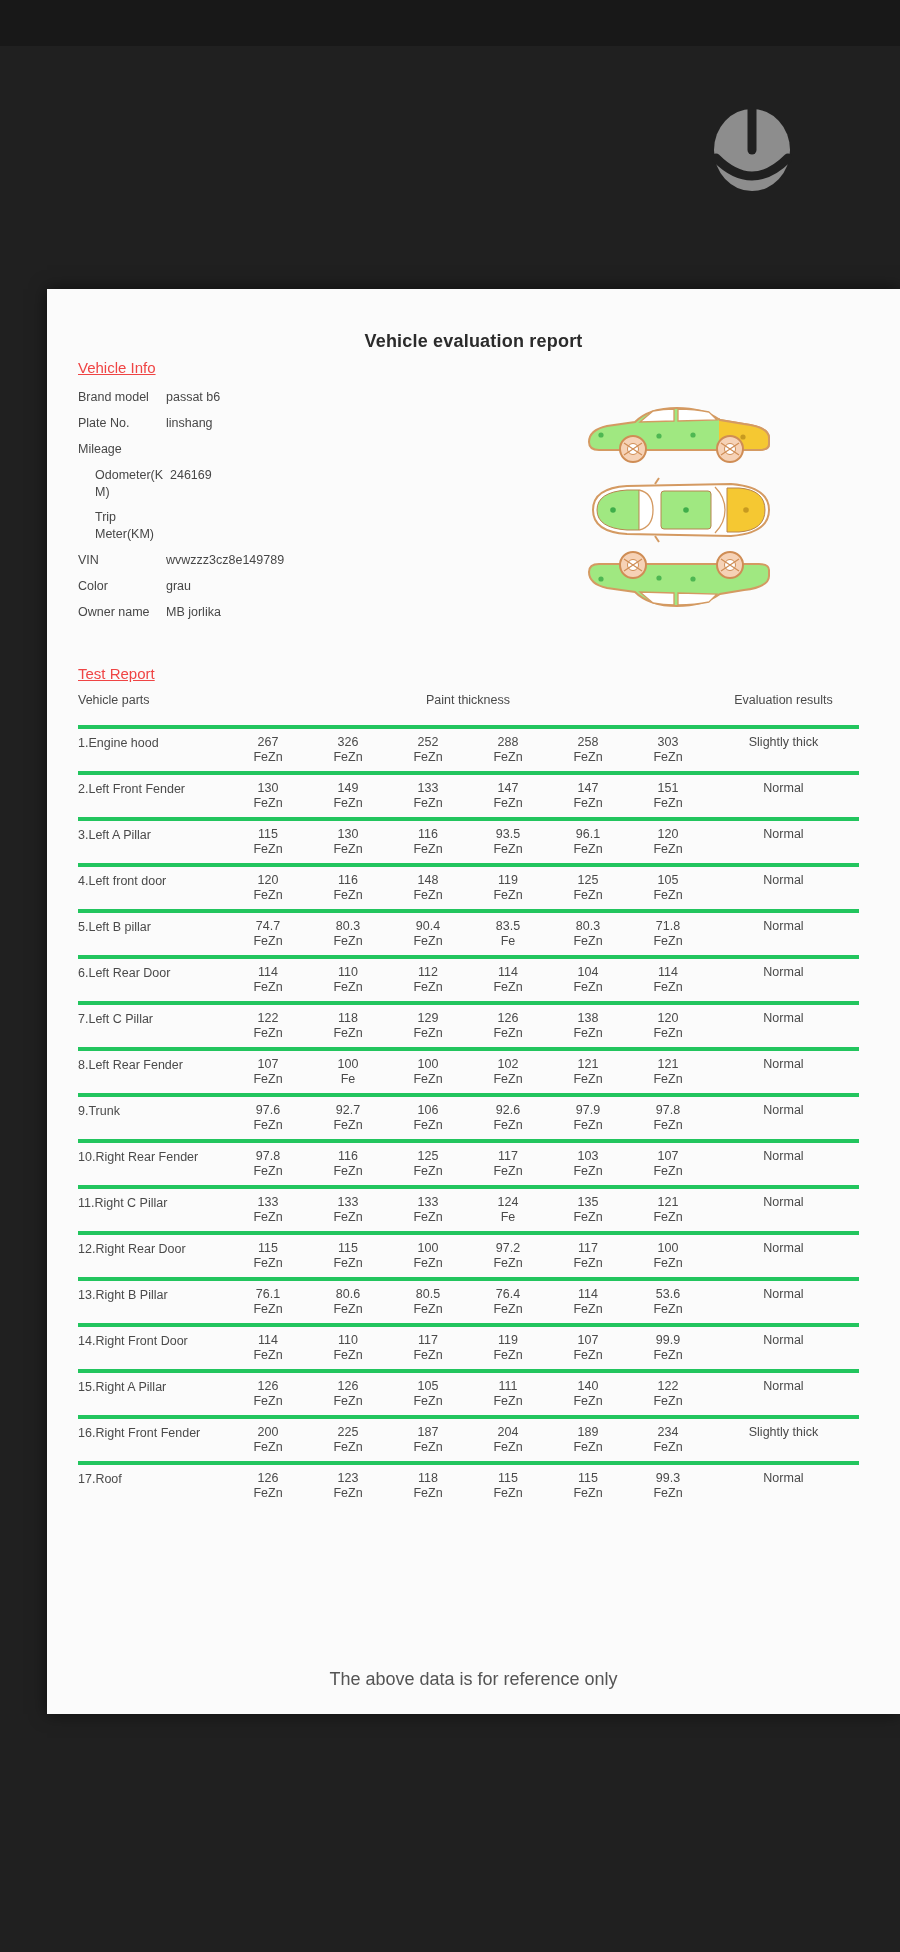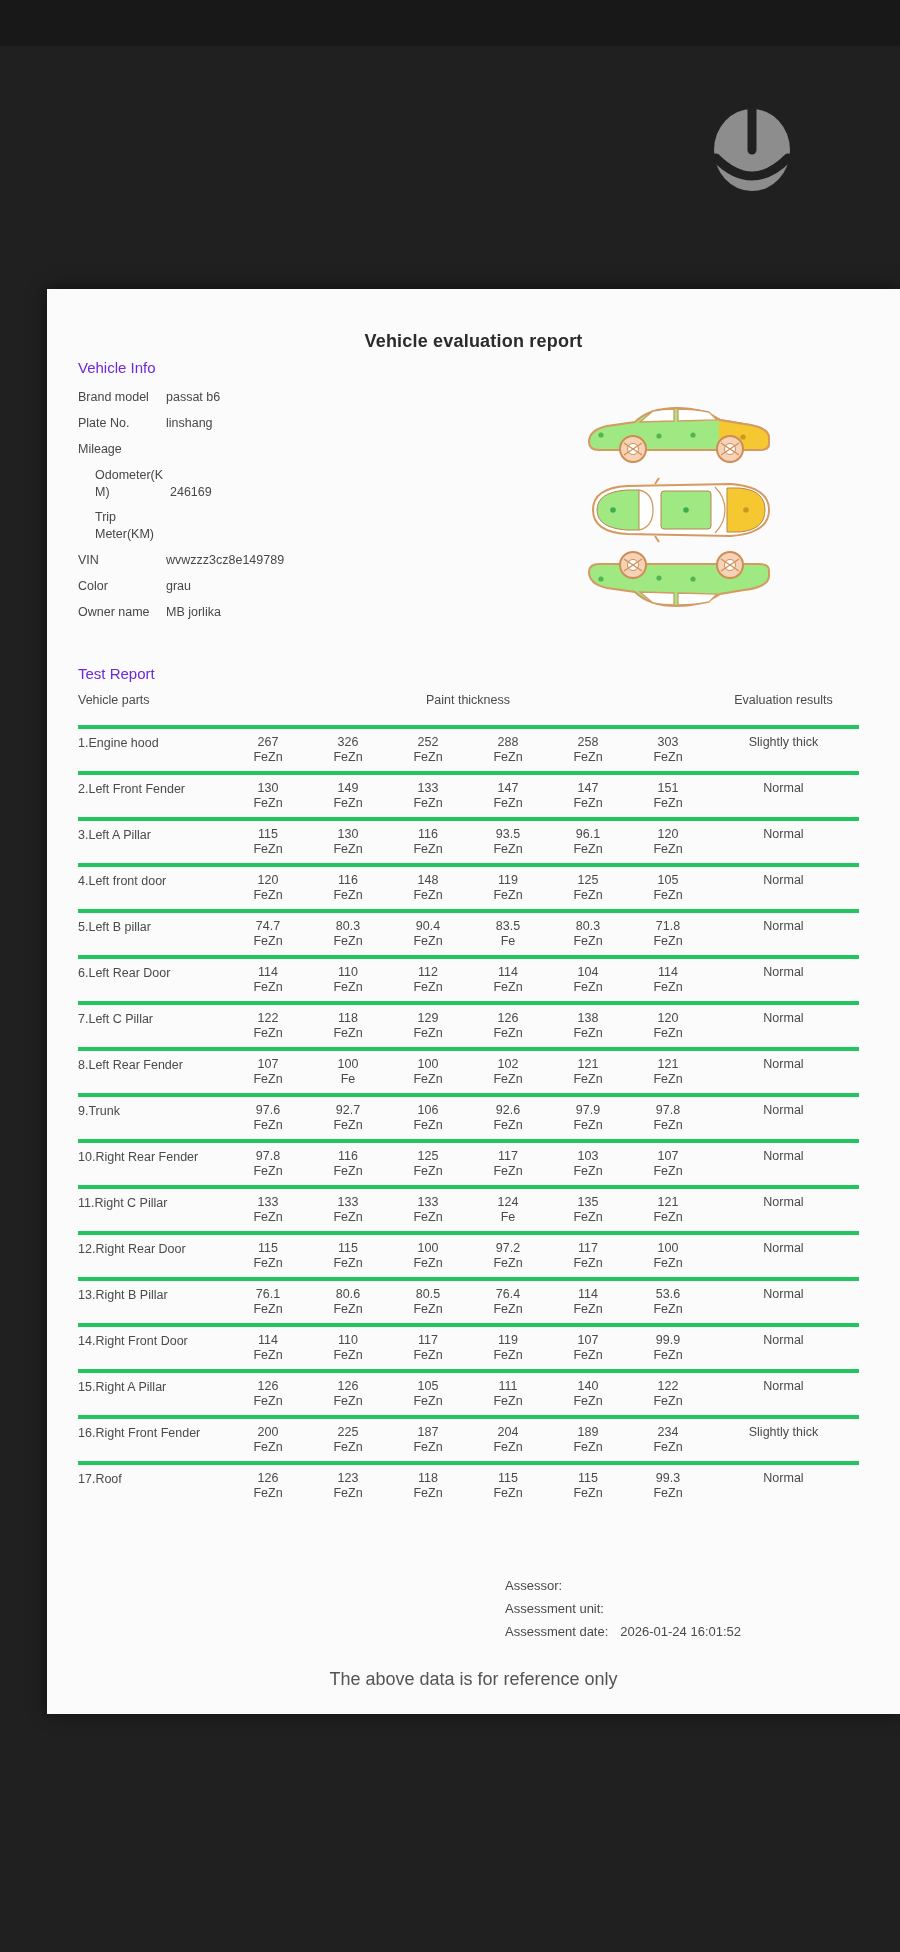--- a/index.html
+++ b/index.html
@@ -12,26 +12,26 @@
   
   .doc{
     position:absolute;left:47px;top:243px;width:853px;height:1425px;
     background:#fbfbfb;box-shadow:0 0 16px rgba(0,0,0,.55);
     color:#474747;
   }
   .doc-title{
     position:absolute;top:42px;left:0;width:100%;text-align:center;
     font-size:18px;font-weight:bold;color:#2b2b2b;letter-spacing:.2px;
   }
-  .section-heading{font-size:15px;color:#6d28d9;}
+  .section-heading{font-size:15px;color:#ef4444;text-decoration:underline;}
   .vi-heading{position:absolute;left:31px;top:70px;}
   .tr-heading{position:absolute;left:31px;top:376px;}
   
   .info-list{position:absolute;left:31px;top:100px;width:330px;font-size:12.5px;}
-  .info-row{display:flex;margin-bottom:9px;line-height:1.35;align-items:flex-end;}
+  .info-row{display:flex;margin-bottom:9px;line-height:1.35;}
   .info-row .info-label{flex:0 0 88px;overflow-wrap:anywhere;padding-right:4px;box-sizing:border-box;}
   .info-row.indent .info-label{padding-left:17px;flex-basis:92px;}
   .info-row .info-value{flex:1;}
   
   .car-diagram{position:absolute;left:536px;top:110px;width:196px;height:216px;}
   
   .pt-table{position:absolute;left:31px;top:404px;width:781px;font-size:12.5px;color:#4a4a4a;}
   .pt-header{display:flex;height:32px;align-items:flex-start;}
   .pt-header .h-parts{flex:0 0 150px;text-align:left;}
   .pt-header .h-thick{flex:0 0 480px;text-align:center;}
@@ -631,28 +631,17 @@
             </div>
             <div class="c-read">
               <div>99.3</div>
               <div>FeZn</div>
             </div>
             <div class="c-eval">Normal</div>
           </div>
         </div>
     </div>
 
-    <div class="footer">
-      <div>
-        <span>Assessor:</span>
-      </div>
-      <div>
-        <span>Assessment unit:</span>
-      </div>
-      <div>
-        <span>Assessment date:</span><span class="date-value">2026-01-24 16:01:52</span>
-      </div>
-    </div>
 
     <div class="disclaimer">The above data is for reference only</div>
 
   </div>
 </div>
 
 </body></html>

